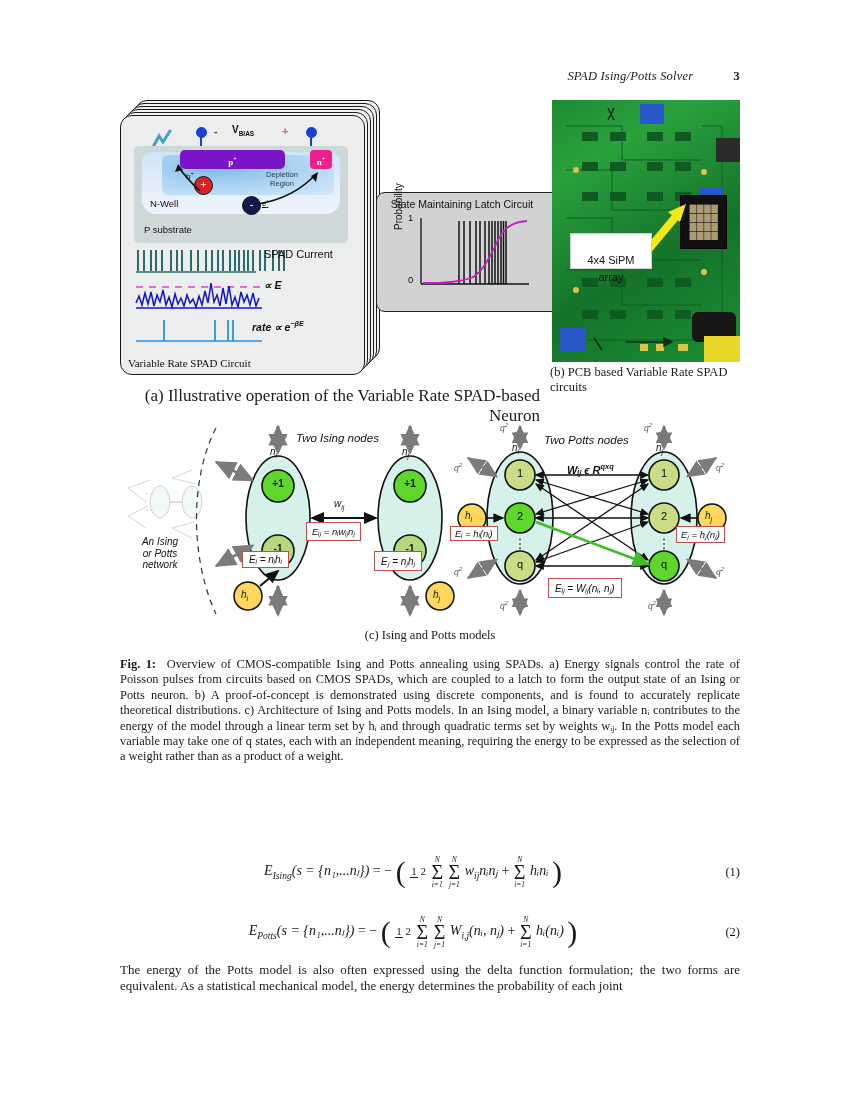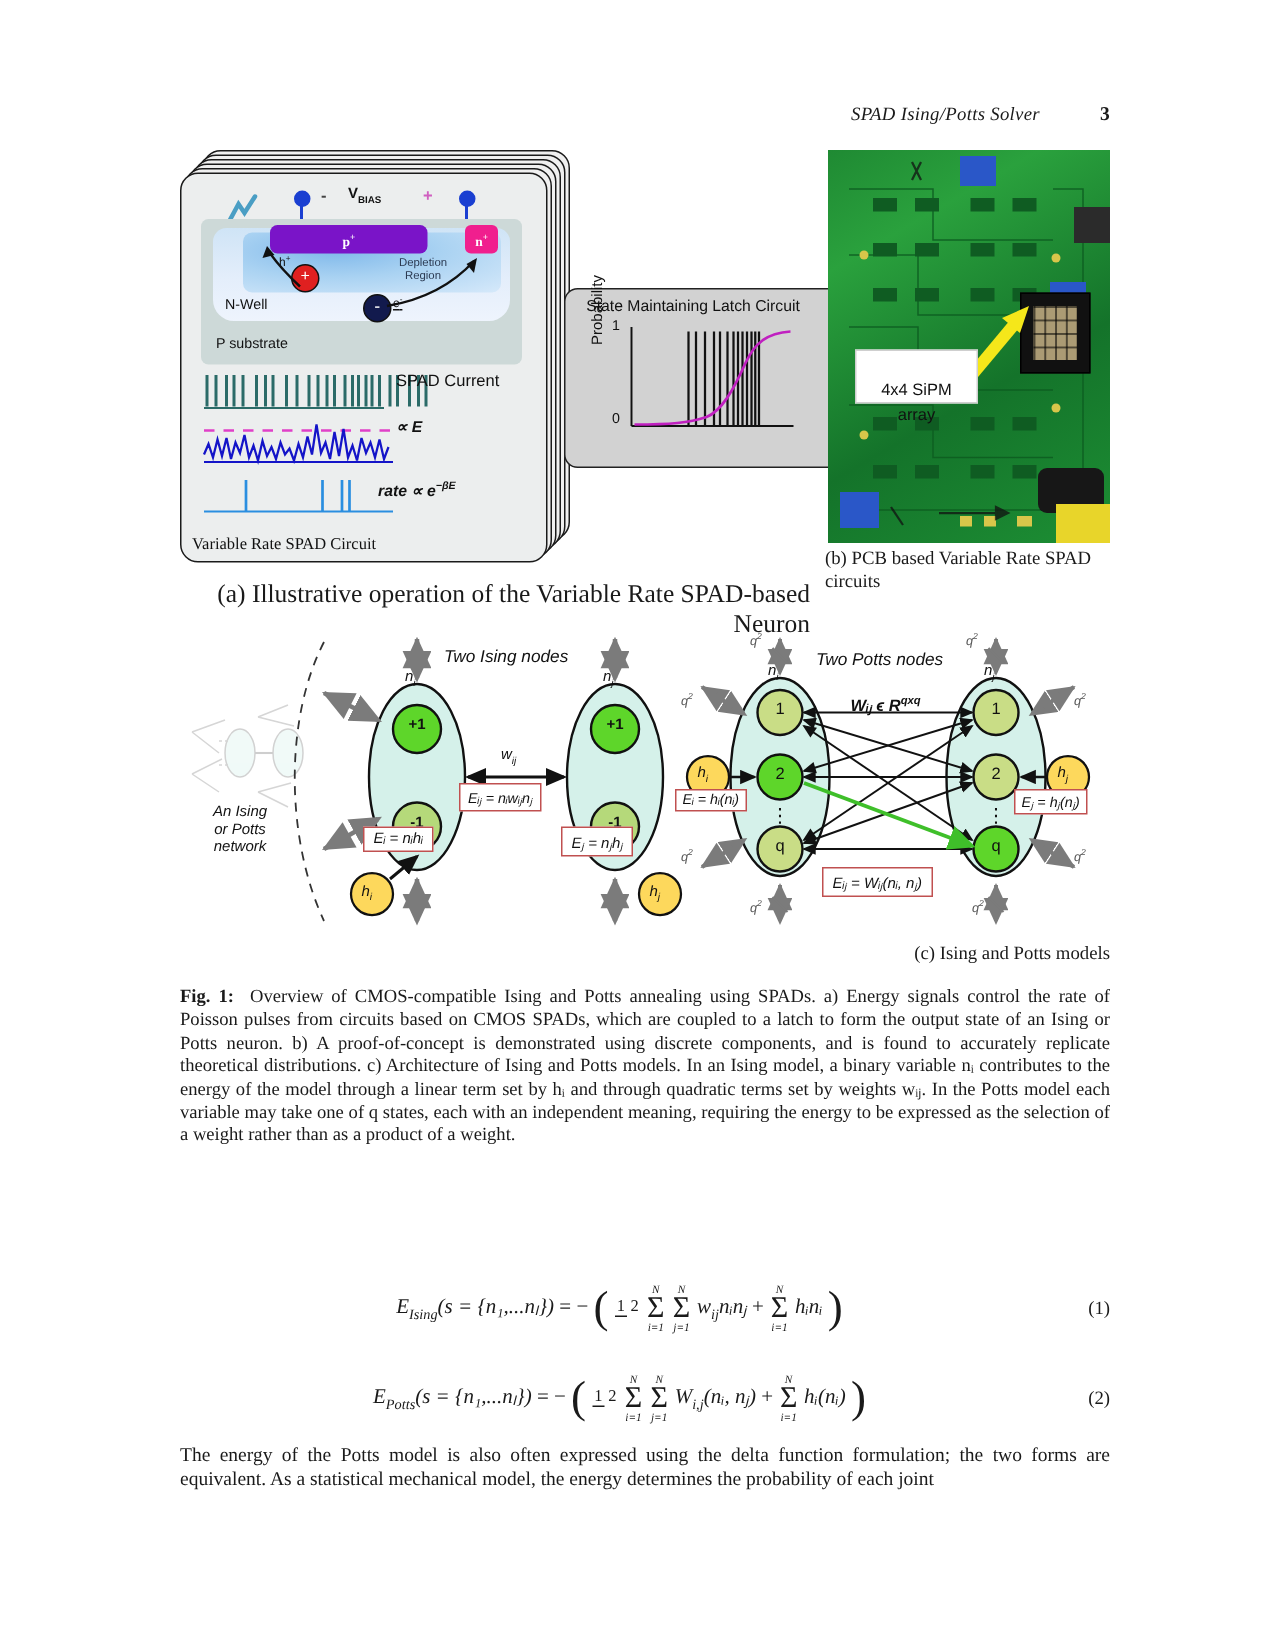--- a/index.html
+++ b/index.html
@@ -143,21 +143,21 @@
     font-size:17px;
   }
   .subcapB{
     position:absolute;left:430px;top:265px;width:190px;
     font-size:12.5px;line-height:15px;
   }
 
   
   .panelC{position:absolute;left:0px;top:318px;width:620px;height:205px;}
   .subcapC{
-    position:absolute;left:0px;top:528px;width:620px;text-align:right;font-size:12.5px;
+    position:absolute;left:0px;top:528px;width:620px;text-align:center;font-size:12.5px;
   }
 
   
   .figcap{
     position:absolute;left:120px;top:657px;width:620px;
     font-size:12.4px;line-height:15.4px;text-align:justify;
   }
   .figcap b{font-weight:bold;}
 
   

